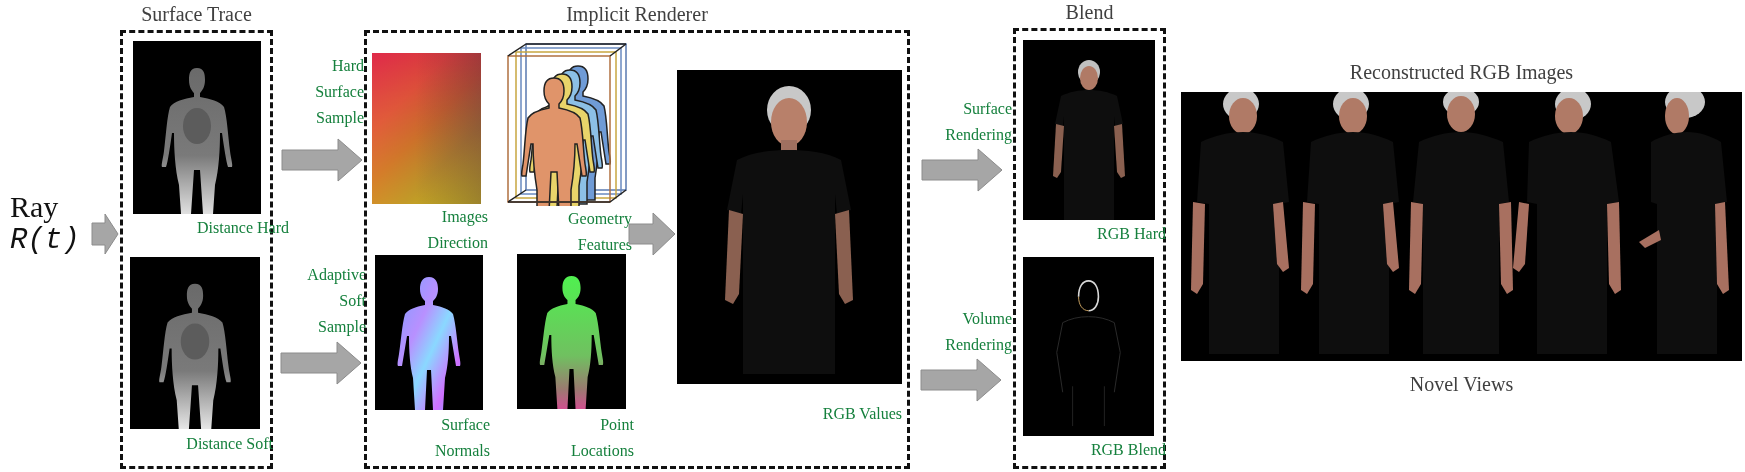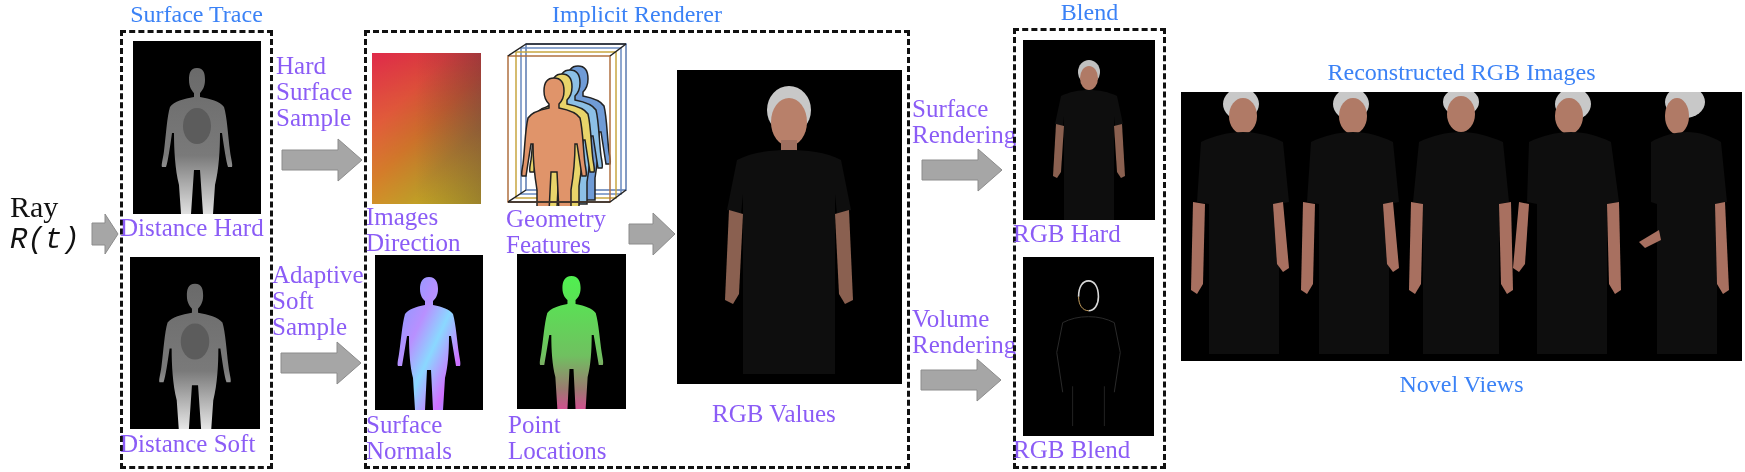--- a/index.html
+++ b/index.html
@@ -1,20 +1,20 @@
 <!DOCTYPE html>
 <html><head>
 <meta charset="utf-8">
 <style>
   html, body { margin: 0; padding: 0; background: #ffffff; }
   body { width: 1745px; height: 472px; position: relative; overflow: hidden;
          font-family: "Liberation Serif", "DejaVu Serif", serif; color: #111; }
   .abs { position: absolute; }
-  .label { position: absolute; text-align: left; font-size: 25px; line-height: 26px; color: #8b5cf6; white-space: nowrap; }
-  .title { position: absolute; text-align: center; font-size: 24px; line-height: 24px; color: #3b82f6; white-space: nowrap; }
+  .label { position: absolute; text-align: right; font-size: 16px; line-height: 26px; color: #15803d; white-space: nowrap; }
+  .title { position: absolute; text-align: center; font-size: 20px; line-height: 24px; color: #404040; white-space: nowrap; }
   .dashbox { position: absolute; border: 3px dashed #111; box-sizing: border-box; }
   .img { position: absolute; background: #000; overflow: hidden; }
   .arrow { position: absolute; }
   
   .sil svg { width: 100%; height: 100%; display: block; }
   .ray { position: absolute; font-size: 30px; line-height: 34px; text-align: left; }
   .ray .math { font-style: italic; font-family: Liberation Mono, monospace; font-size: 29px; }
 </style>
 </head>
 <body>
@@ -36,21 +36,21 @@
       <linearGradient id="dh" x1="0" y1="0" x2="0" y2="1">
         <stop offset="0" stop-color="#6a6a6a"></stop>
           <stop offset="0.6" stop-color="#7a7a7a"></stop>
           <stop offset="1" stop-color="#e0e0e0"></stop>
       </linearGradient>
     </defs>
     <path d="M64,27 c-7,0 -8,6 -8,12 c0,7 3,11 5,13 l0,4 c-10,2 -20,4 -24,10 c-3,10 -4,28 -6,44 c-1,8 -3,14 -2,16 l4,0 c2,-6 4,-20 6,-34 l2,0 c0,16 1,36 5,52 l2,29 l10,0 l3,-44 l6,0 l3,44 l10,0 l2,-29 c4,-16 5,-36 5,-52 l2,0 c2,14 4,28 6,34 l4,0 c1,-2 -1,-8 -2,-16 c-2,-16 -3,-34 -6,-44 c-4,-6 -14,-8 -24,-10 l0,-4 c2,-2 5,-6 5,-13 c0,-6 -1,-12 -8,-12 z" fill="url(#dh)"></path>
     <ellipse cx="64" cy="85" rx="14" ry="18" fill="#5c5c5c"></ellipse>
   </svg>
 </div>
-<div class="label" style="left:120px; top:215px; width:153px;">Distance Hard</div>
+<div class="label" style="left:120px; top:215px; width:153px;padding-left:16px;">Distance Hard</div>
 
 <div class="img sil" style="left:130px; top:257px; width:130px; height:172px;">
   <svg viewBox="0 0 128 173" preserveAspectRatio="none">
     <defs>
       <linearGradient id="ds" x1="0" y1="0" x2="0" y2="1">
         <stop offset="0" stop-color="#6a6a6a"></stop>
           <stop offset="0.6" stop-color="#7a7a7a"></stop>
           <stop offset="1" stop-color="#e6e6e6"></stop>
       </linearGradient>
     </defs>
@@ -161,21 +161,21 @@
 <div class="img sil" style="left:677px; top:70px; width:225px; height:314px;">
   <svg viewBox="0 0 225 314" preserveAspectRatio="none">
     <ellipse cx="112" cy="40" rx="22" ry="24" fill="#c8c8c8"></ellipse>
     <ellipse cx="112" cy="52" rx="18" ry="24" fill="#b8806a"></ellipse>
     <rect x="104" y="70" width="16" height="14" fill="#a07060"></rect>
     <path d="M60,90 c15,-8 35,-10 52,-10 c17,0 37,2 52,10 l10,50 l-14,4 l-2,-20 l0,180 l-92,0 l0,-180 l-2,20 l-14,-4 z" fill="#0e0e0e"></path>
     <path d="M52,140 l14,4 l-4,80 l-6,10 l-8,-4 z" fill="#8a6050"></path>
     <path d="M172,140 l-14,4 l4,80 l6,10 l8,-4 z" fill="#8a6050"></path>
   </svg>
 </div>
-<div class="label" style="left:712px; top:401px; width:225px;">RGB Values</div>
+<div class="label" style="left:677px; top:401px; width:225px;">RGB Values</div>
 
 <div class="label" style="left:912px; top:96px; width:100px;">
   <div>Surface</div>
   <div>Rendering</div>
 </div>
 <svg class="arrow" style="left:921px; top:148px;" width="82" height="44" viewBox="0 0 82 44">
   <polygon points="1,12 57,12 57,1 81,22 57,43 57,32 1,32" fill="#a6a6a6" stroke="#8c8c8c" stroke-width="1"></polygon>
 </svg>
 
 <div class="label" style="left:912px; top:306px; width:100px;">

